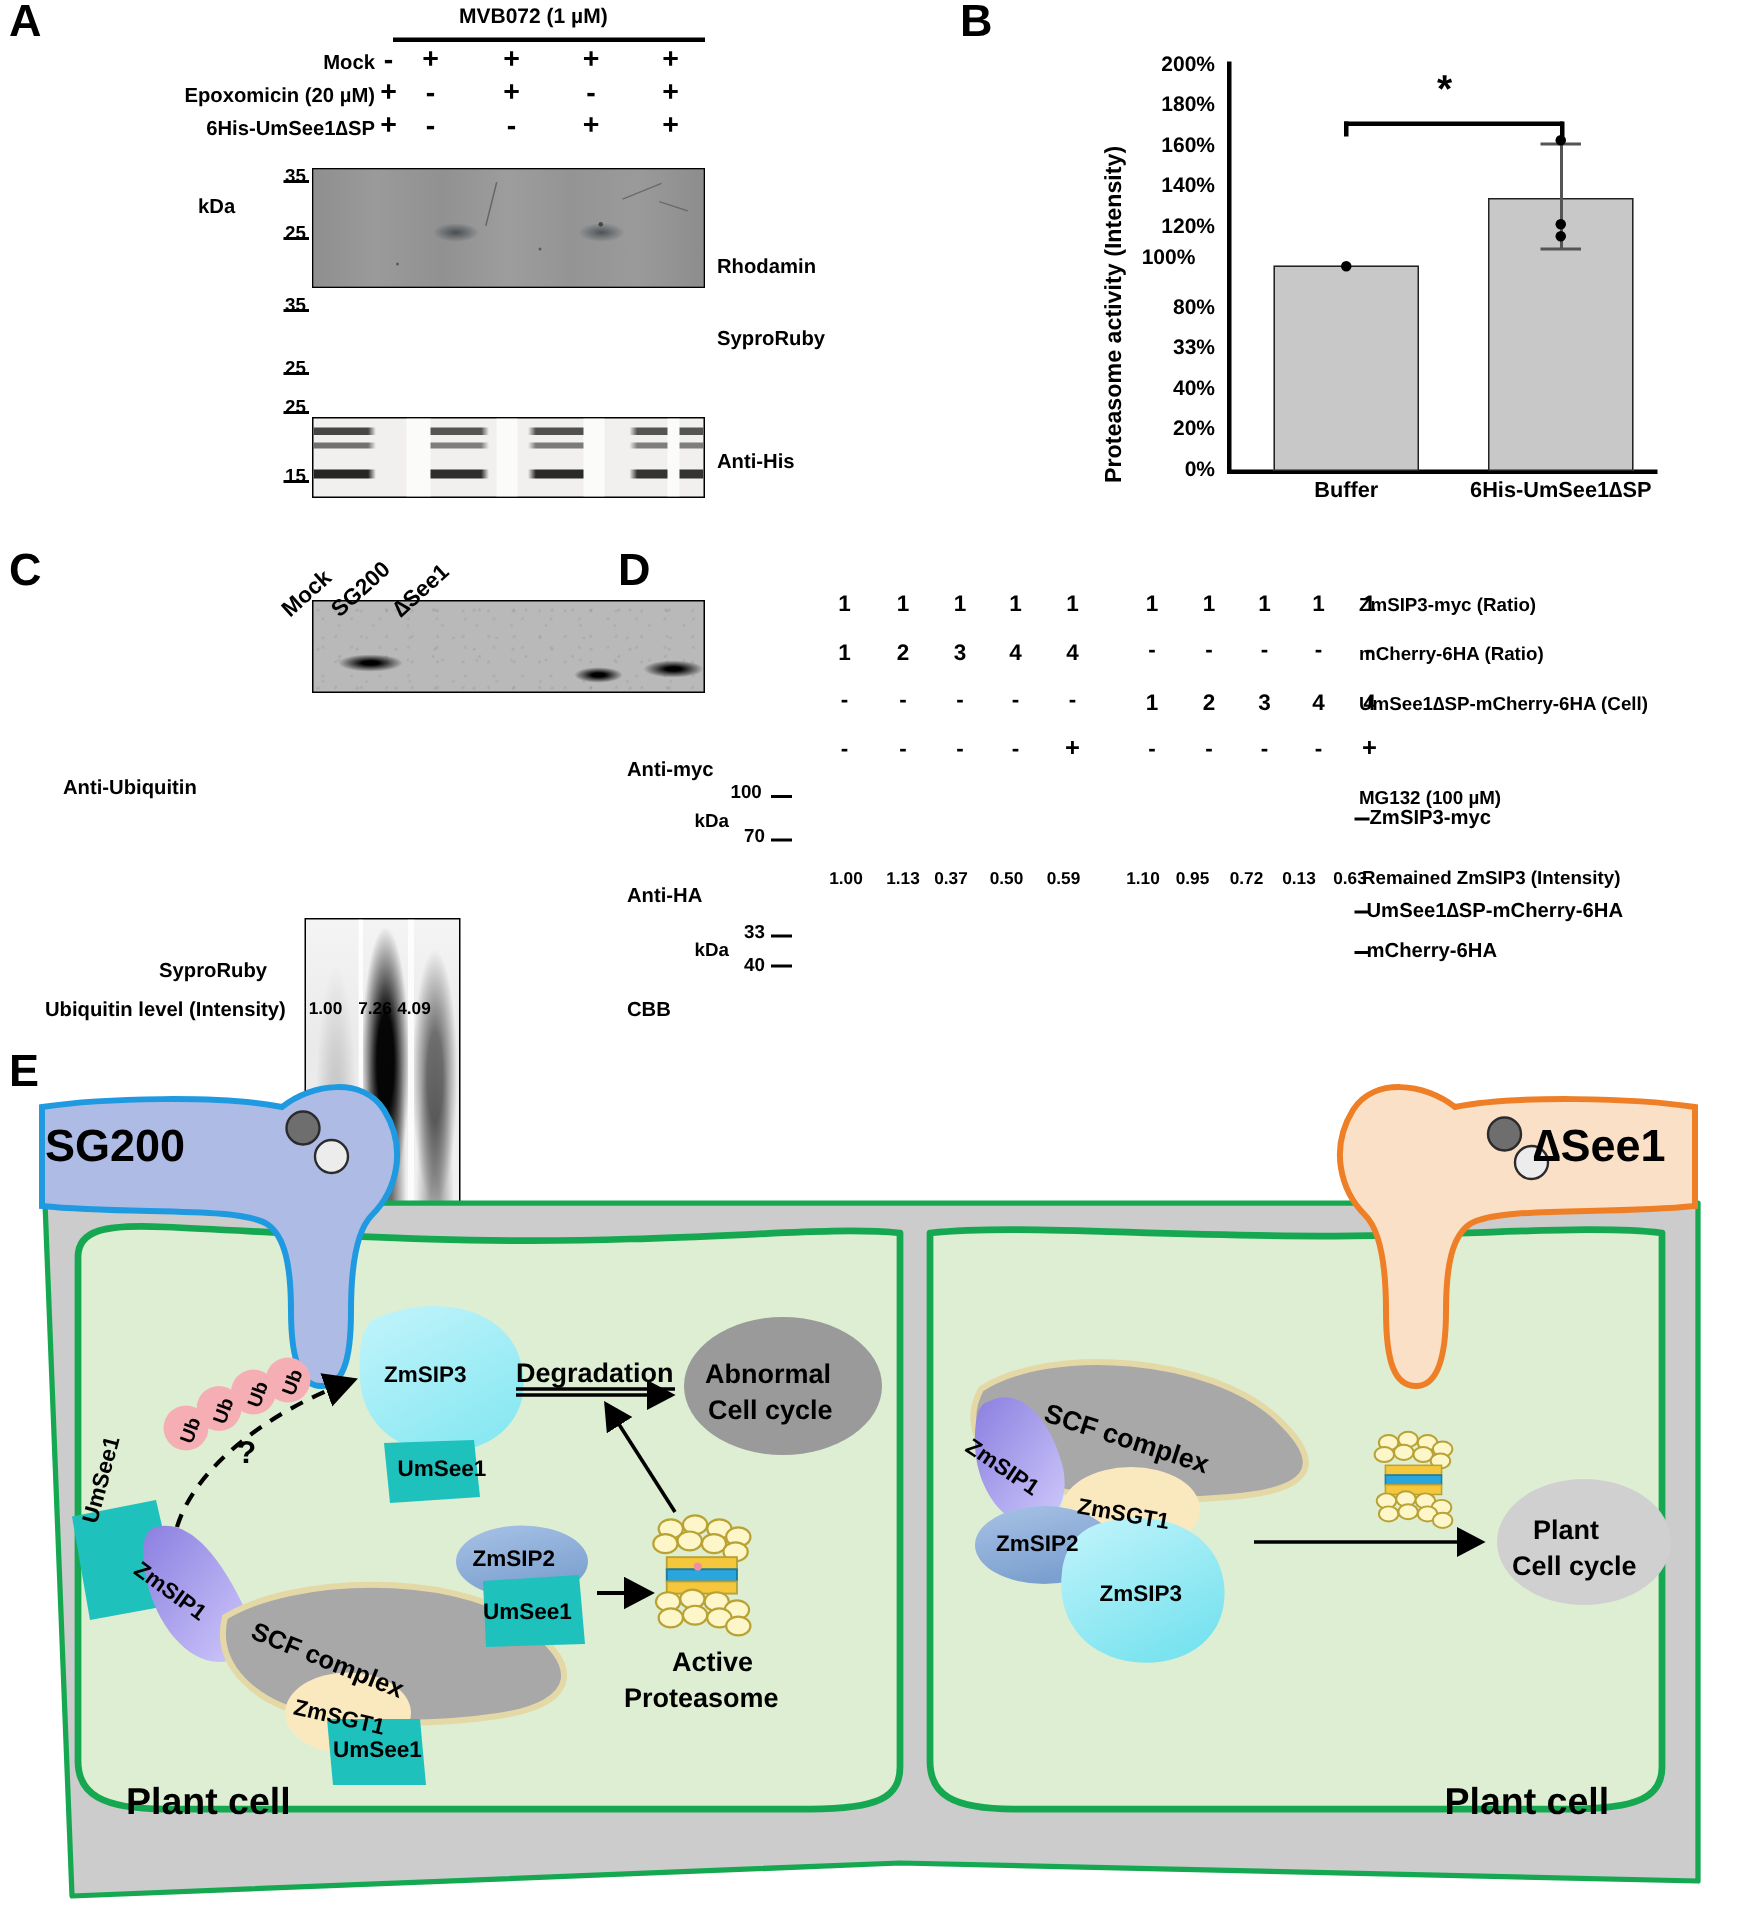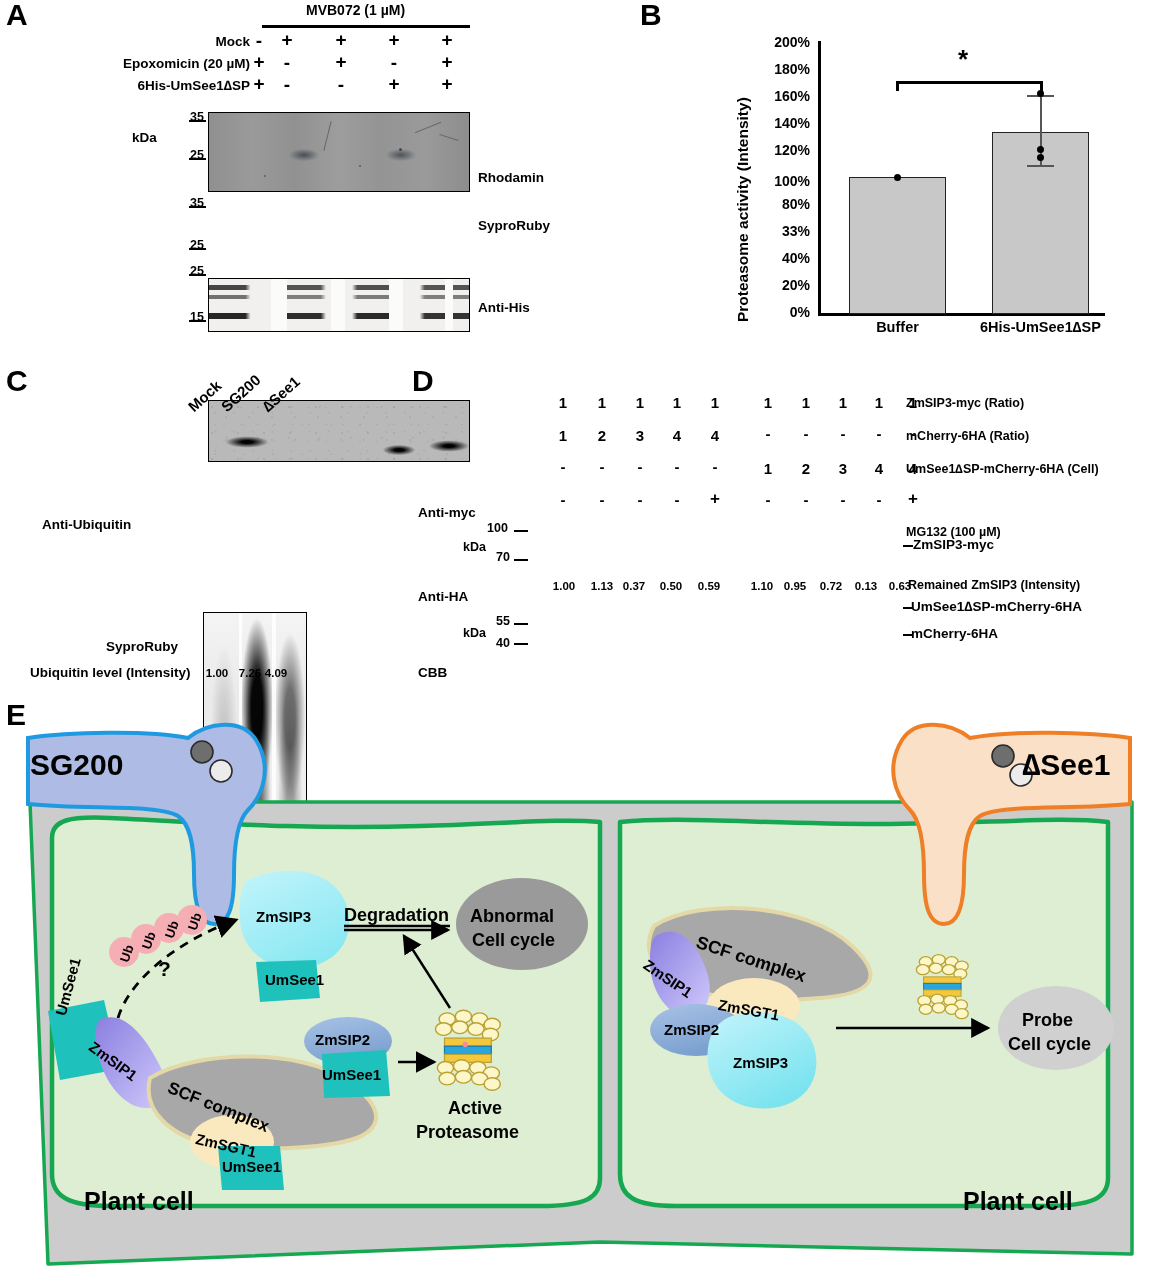--- a/index.html
+++ b/index.html
@@ -163,21 +163,21 @@
 
 <div id="chartB" style="left:730px; top:30px; width:420px; height:310px;">
 
   <div class="ytitle" style="left:4px; top:292px;">Proteasome activity (Intensity)</div>
 
   <div class="ytick-lbl" style="left:18px; top:4px;  width:62px;">200%</div>
   <div class="ytick-lbl" style="left:18px; top:31px; width:62px;">180%</div>
   <div class="ytick-lbl" style="left:18px; top:58px; width:62px;">160%</div>
   <div class="ytick-lbl" style="left:18px; top:85px; width:62px;">140%</div>
   <div class="ytick-lbl" style="left:18px; top:112px;width:62px;">120%</div>
-  <div class="ytick-lbl" style="left:18px; top:143px;width:62px;">100%</div>
+  <div class="ytick-lbl" style="left:18px; top:133px;width:62px;text-align:center;">100%</div>
   <div class="ytick-lbl" style="left:18px; top:166px;width:62px;">80%</div>
   <div class="ytick-lbl" style="left:18px; top:193px;width:62px;">33%</div>
   <div class="ytick-lbl" style="left:18px; top:220px;width:62px;">40%</div>
   <div class="ytick-lbl" style="left:18px; top:247px;width:62px;">20%</div>
   <div class="ytick-lbl" style="left:18px; top:274px;width:62px;">0%</div>
 
   <div class="yaxis-line" style="left:88px; top:11px; height:275px;"></div>
   <div class="xaxis-line" style="left:88px; top:283px; width:287px;"></div>
 
   <div class="bar" style="left:119px; top:147px; width:97px; height:137px;"></div>
@@ -324,21 +324,21 @@
   <div class="dband" style="left:221px;top:8px;  width:36px; height:11px; background:radial-gradient(ellipse at center,rgba(0,0,0,.6) 42%,rgba(0,0,0,0) 88%);"></div>
   <div class="dband" style="left:261px;top:8px;  width:35px; height:11px; background:radial-gradient(ellipse at center,rgba(0,0,0,.6) 42%,rgba(0,0,0,0) 88%);"></div>
   <div class="dband" style="left:299px;top:8px;  width:34px; height:11px; background:radial-gradient(ellipse at center,rgba(0,0,0,.55) 42%,rgba(0,0,0,0) 88%);"></div>
   <div class="dband" style="left:221px;top:24px; width:36px; height:11px; background:radial-gradient(ellipse at center,rgba(0,0,0,.5) 42%,rgba(0,0,0,0) 88%);"></div>
   <div class="dband" style="left:261px;top:24px; width:35px; height:11px; background:radial-gradient(ellipse at center,rgba(0,0,0,.5) 42%,rgba(0,0,0,0) 88%);"></div>
   <div class="dband" style="left:299px;top:24px; width:34px; height:12px; background:radial-gradient(ellipse at center,rgba(0,0,0,.6) 42%,rgba(0,0,0,0) 88%);"></div>
   <div class="dband" style="left:259px;top:31px; width:38px; height:11px; background:radial-gradient(ellipse at center,rgba(0,0,0,.85) 42%,rgba(0,0,0,0) 86%);"></div>
   <div class="dband" style="left:299px;top:31px; width:36px; height:11px; background:radial-gradient(ellipse at center,rgba(0,0,0,.9) 42%,rgba(0,0,0,0) 86%);"></div>
   <div class="lanegap" style="left:204px; width:16px; background:#f8f8f8; opacity:.8;"></div>
 </div>
-<div class="abs lbl-sm" style="left:496px; top:614px;">55</div>
+<div class="abs lbl-sm" style="left:496px; top:614px;">33</div>
 <div class="tick" style="left:514px; top:623px; width:14px;"></div>
 <div class="abs lbl-sm" style="left:463px; top:626px;">kDa</div>
 <div class="abs lbl-sm" style="left:496px; top:636px;">40</div>
 <div class="tick" style="left:514px; top:643px; width:14px;"></div>
 <div class="tick" style="left:903px; top:607px; width:10px;"></div>
 <div class="abs lbl" style="left:911px; top:599px;">UmSee1∆SP-mCherry-6HA</div>
 <div class="tick" style="left:903px; top:634px; width:10px;"></div>
 <div class="abs lbl" style="left:911px; top:626px;">mCherry-6HA</div>
 
 <div class="abs lbl" style="left:418px; top:665px;">CBB</div>
@@ -540,15 +540,15 @@
   <div class="pe-txt" style="left:448px; top:400px; font-size:18px;">Active</div>
   <div class="pe-txt" style="left:416px; top:424px; font-size:18px;">Proteasome</div>
 
   
   <div class="prot-lbl" style="left:700px; top:234px; font-size:18px; transform:rotate(18deg); transform-origin:left top;">SCF complex</div>
   <div class="prot-lbl" style="left:650px; top:258px; transform:rotate(34deg); transform-origin:left top;">ZmSIP1</div>
   <div class="prot-lbl" style="left:720px; top:298px; transform:rotate(10deg); transform-origin:left top;">ZmSGT1</div>
   <div class="prot-lbl" style="left:664px; top:323px;">ZmSIP2</div>
   <div class="prot-lbl" style="left:733px; top:356px;">ZmSIP3</div>
 
-  <div class="pe-txt" style="left:1022px; top:312px; font-size:18px;">Probe</div>
+  <div class="pe-txt" style="left:1022px; top:312px; font-size:18px;">Plant</div>
   <div class="pe-txt" style="left:1008px; top:336px; font-size:18px;">Cell cycle</div>
 </div>
 
 </body></html>

